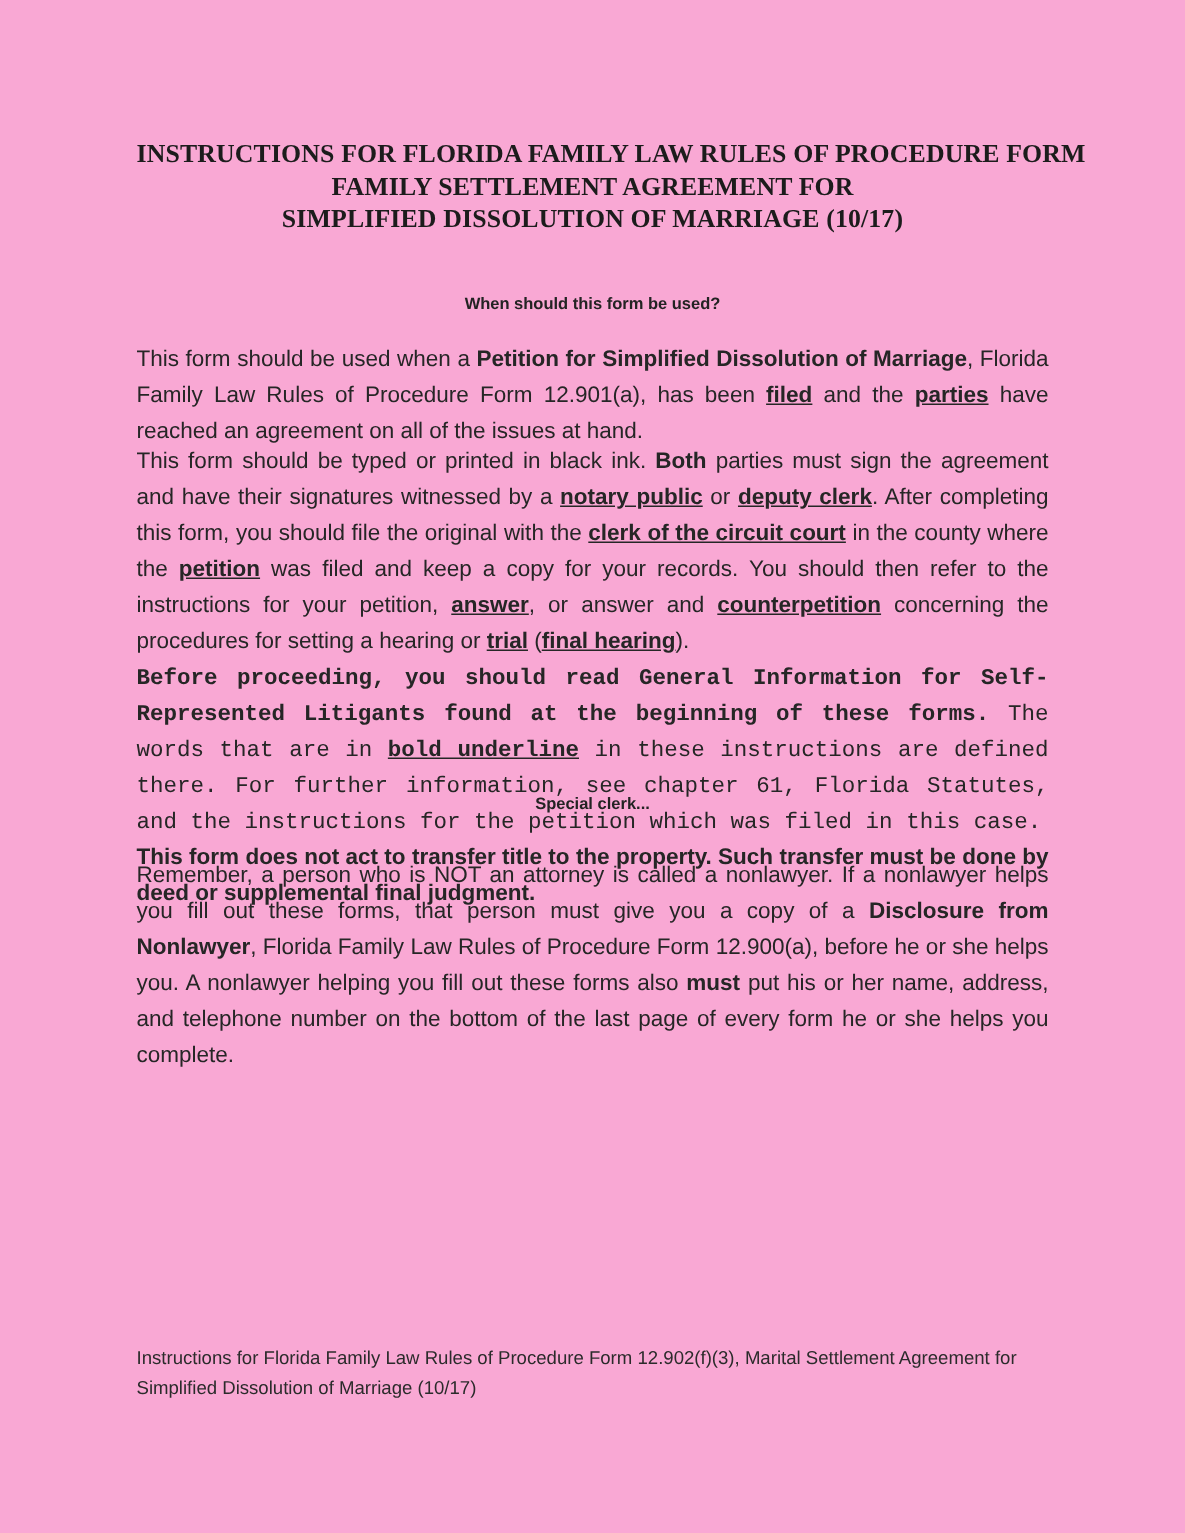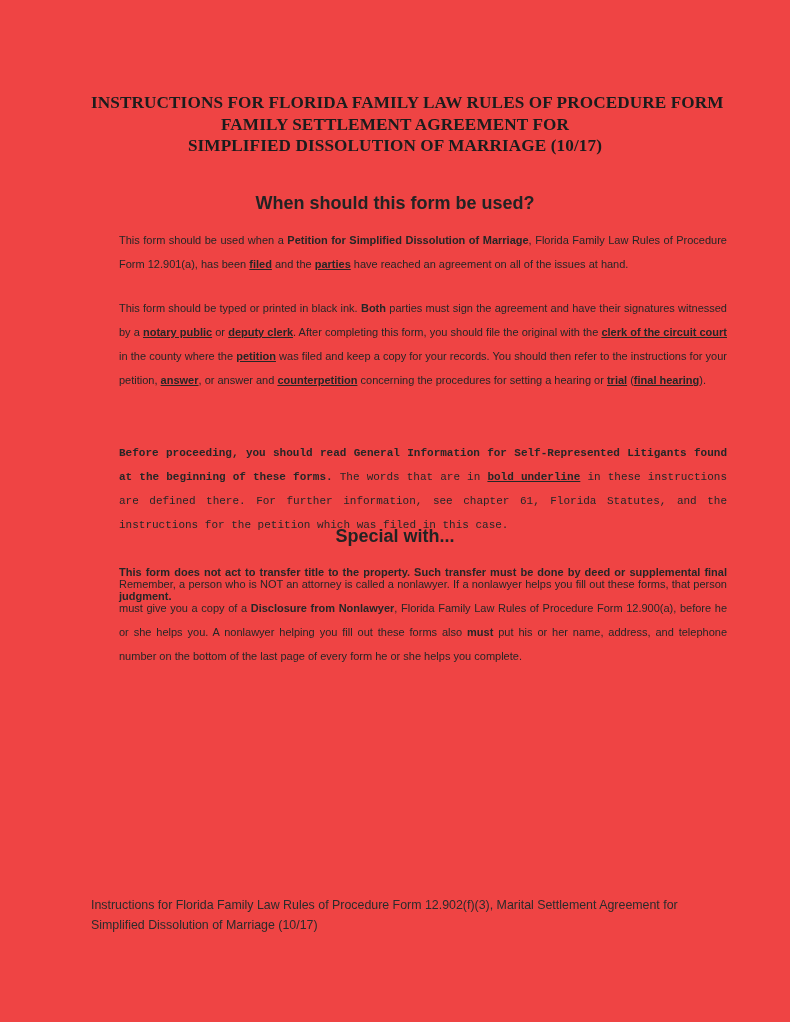--- a/index.html
+++ b/index.html
@@ -12,21 +12,21 @@
     height: 1022px;
     font-family: "Liberation Sans", sans-serif;
     color: #262626;
     -webkit-font-smoothing: antialiased;
   }
 
   #page {
     position: relative;
     width: 790px;
     height: 1022px;
-    background: #ef4444;
+    background: #f9a8d4;
     overflow: hidden;
   }
 
   
   #doc-title {
     position: absolute;
     left: 91px;
     top: 92px;
     width: 608px;
     text-align: center;
@@ -40,37 +40,36 @@
   #doc-title .tline { display: block; white-space: nowrap; }
 
   
   .section-heading {
     position: absolute;
     left: 91px;
     width: 608px;
     text-align: center;
     font-family: "Liberation Sans", sans-serif;
     font-weight: bold;
-    font-size: 18px;
+    font-size: 11px;
     line-height: 18px;
     color: #232323;
   }
 
   
   .para {
     position: absolute;
     left: 91px;
     width: 608px;
     font-family: "Liberation Sans", sans-serif;
-    font-size: 11px;
+    font-size: 15px;
     line-height: 24.1px;
     text-align: justify;
     text-justify: inter-word;
     color: #262626;
-    margin-left: 28px;
   }
   .para b { font-weight: bold; }
   .para .bu {
     font-weight: bold;
     text-decoration: underline;
     text-underline-offset: 1px;
   }
   .para.allbold { font-weight: bold; }
 
   
@@ -109,21 +108,21 @@
 
   <div class="section-heading" id="heading-1">When should this form be used?</div>
 
   <div class="para" id="para-1"><span>This form should be used when a </span><b>Petition for Simplified Dissolution of Marriage</b><span>, Florida Family Law Rules of Procedure Form 12.901(a), has been </span><span class="bu">filed</span><span> and the </span><span class="bu">parties</span><span> have reached an agreement on all of the issues at hand.</span></div>
 
   <div class="para" id="para-2"><span>This form should be typed or printed in black ink. </span><b>Both</b><span> parties must sign the agreement and have their signatures witnessed by a </span><span class="bu">notary public</span><span> or </span><span class="bu">deputy clerk</span><span>. After completing this form, you should file the original with the </span><span class="bu">clerk of the circuit court</span><span> in the county where the </span><span class="bu">petition</span><span> was filed and keep a copy for your records. You should then refer to the instructions for your petition, </span><span class="bu">answer</span><span>, or answer and </span><span class="bu">counterpetition</span><span> concerning the procedures for setting a hearing or </span><span class="bu">trial</span><span> (</span><span class="bu">final hearing</span><span>).</span></div>
 
 
   <div class="para" id="para-3"><b>Before proceeding, you should read General Information for Self-Represented Litigants found at the beginning of these forms.</b><span> The words that are in </span><span class="bu">bold underline</span><span> in these instructions are defined there. For further information, see chapter 61, Florida Statutes, and the instructions for the petition which was filed in this case.</span></div>
 
-  <div class="section-heading" id="heading-3">Special with...</div>
+  <div class="section-heading" id="heading-3">Special clerk...</div>
 
   <div class="para allbold" id="para-4"><b>This form does not act to transfer title to the property. Such transfer must be done by deed or supplemental final judgment.</b></div>
 
   <div class="para" id="para-5"><span>Remember, a person who is NOT an attorney is called a nonlawyer. If a nonlawyer helps you fill out these forms, that person must give you a copy of a </span><b>Disclosure from Nonlawyer</b><span>, Florida Family Law Rules of Procedure Form 12.900(a), before he or she helps you. A nonlawyer helping you fill out these forms also </span><b>must</b><span> put his or her name, address, and telephone number on the bottom of the last page of every form he or she helps you complete.</span></div>
 
   <div id="footer">
     <div>Instructions for Florida Family Law Rules of Procedure Form 12.902(f)(3), Marital Settlement Agreement for</div>
     <div>Simplified Dissolution of Marriage (10/17)</div>
   </div>
 

